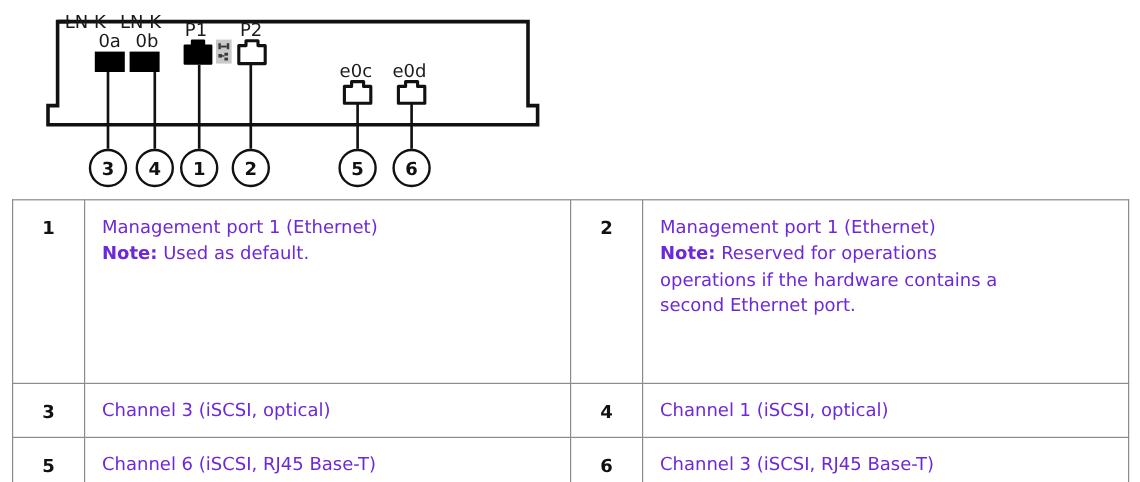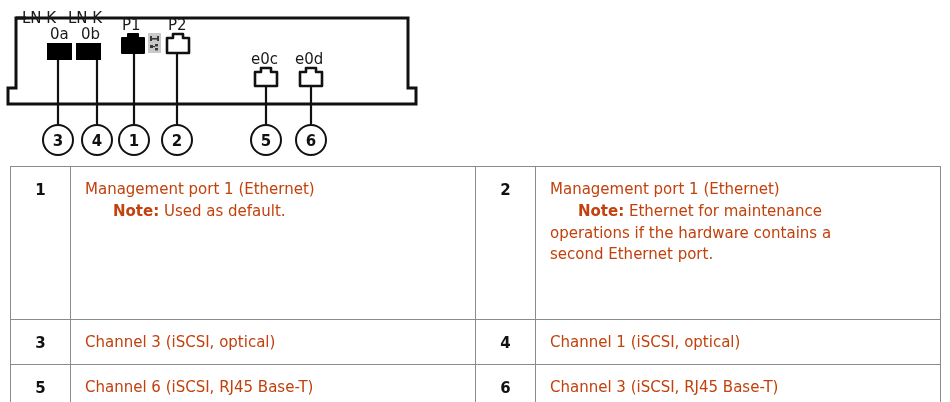--- a/index.html
+++ b/index.html
@@ -16,20 +16,21 @@
     overflow: hidden;
   }
 
   
   #diagram {
     position: absolute;
     left: 0;
     top: 0;
     width: 440px;
     height: 160px;
+    padding-left: 32px;
   }
   #diagram svg {
     display: block;
   }
   .dg-label {
     font-family: "DejaVu Sans", sans-serif;
     font-size: 15px;
     fill: #1a1a1a;
   }
   .dg-num {
@@ -60,24 +61,24 @@
     font-size: 15px;
     font-weight: bold;
     color: #111111;
     padding-top: 14px !important;
     padding-bottom: 10px !important;
   }
   .desc-cell {
     padding: 12px 14px 10px 14px !important;
     font-size: 15px;
     line-height: 1.45;
-    color: #c2410c;
+    color: #6d28d9;
   }
   .desc-cell .ln { display: block; }
-  .desc-cell b { font-weight: bold; margin-left: 28px; }
+  .desc-cell b { font-weight: bold; }
   .row-tall .num-cell,
   .row-tall .desc-cell {
     height: 128px;
   }
   .col-a { width: 60px; }
   .col-b { width: 405px; }
   .col-c { width: 60px; }
   .col-d { width: 405px; }
 </style>
 </head>
@@ -180,21 +181,21 @@
   <tbody>
     <tr class="row-tall">
       <td class="num-cell">1</td>
       <td class="desc-cell">
         <span class="ln">Management port 1 (Ethernet)</span>
         <span class="ln"><b>Note:</b><span> Used as default.</span></span>
       </td>
       <td class="num-cell">2</td>
       <td class="desc-cell">
         <span class="ln">Management port 1 (Ethernet)</span>
-        <span class="ln"><b>Note:</b><span> Ethernet for maintenance</span></span>
+        <span class="ln"><b>Note:</b><span> Reserved for operations</span></span>
         <span class="ln">operations if the hardware contains a</span>
         <span class="ln">second Ethernet port.</span>
       </td>
     </tr>
 
     <tr>
       <td class="num-cell">3</td>
       <td class="desc-cell">
         <span class="ln">Channel 3 (iSCSI, optical)</span>
       </td>

